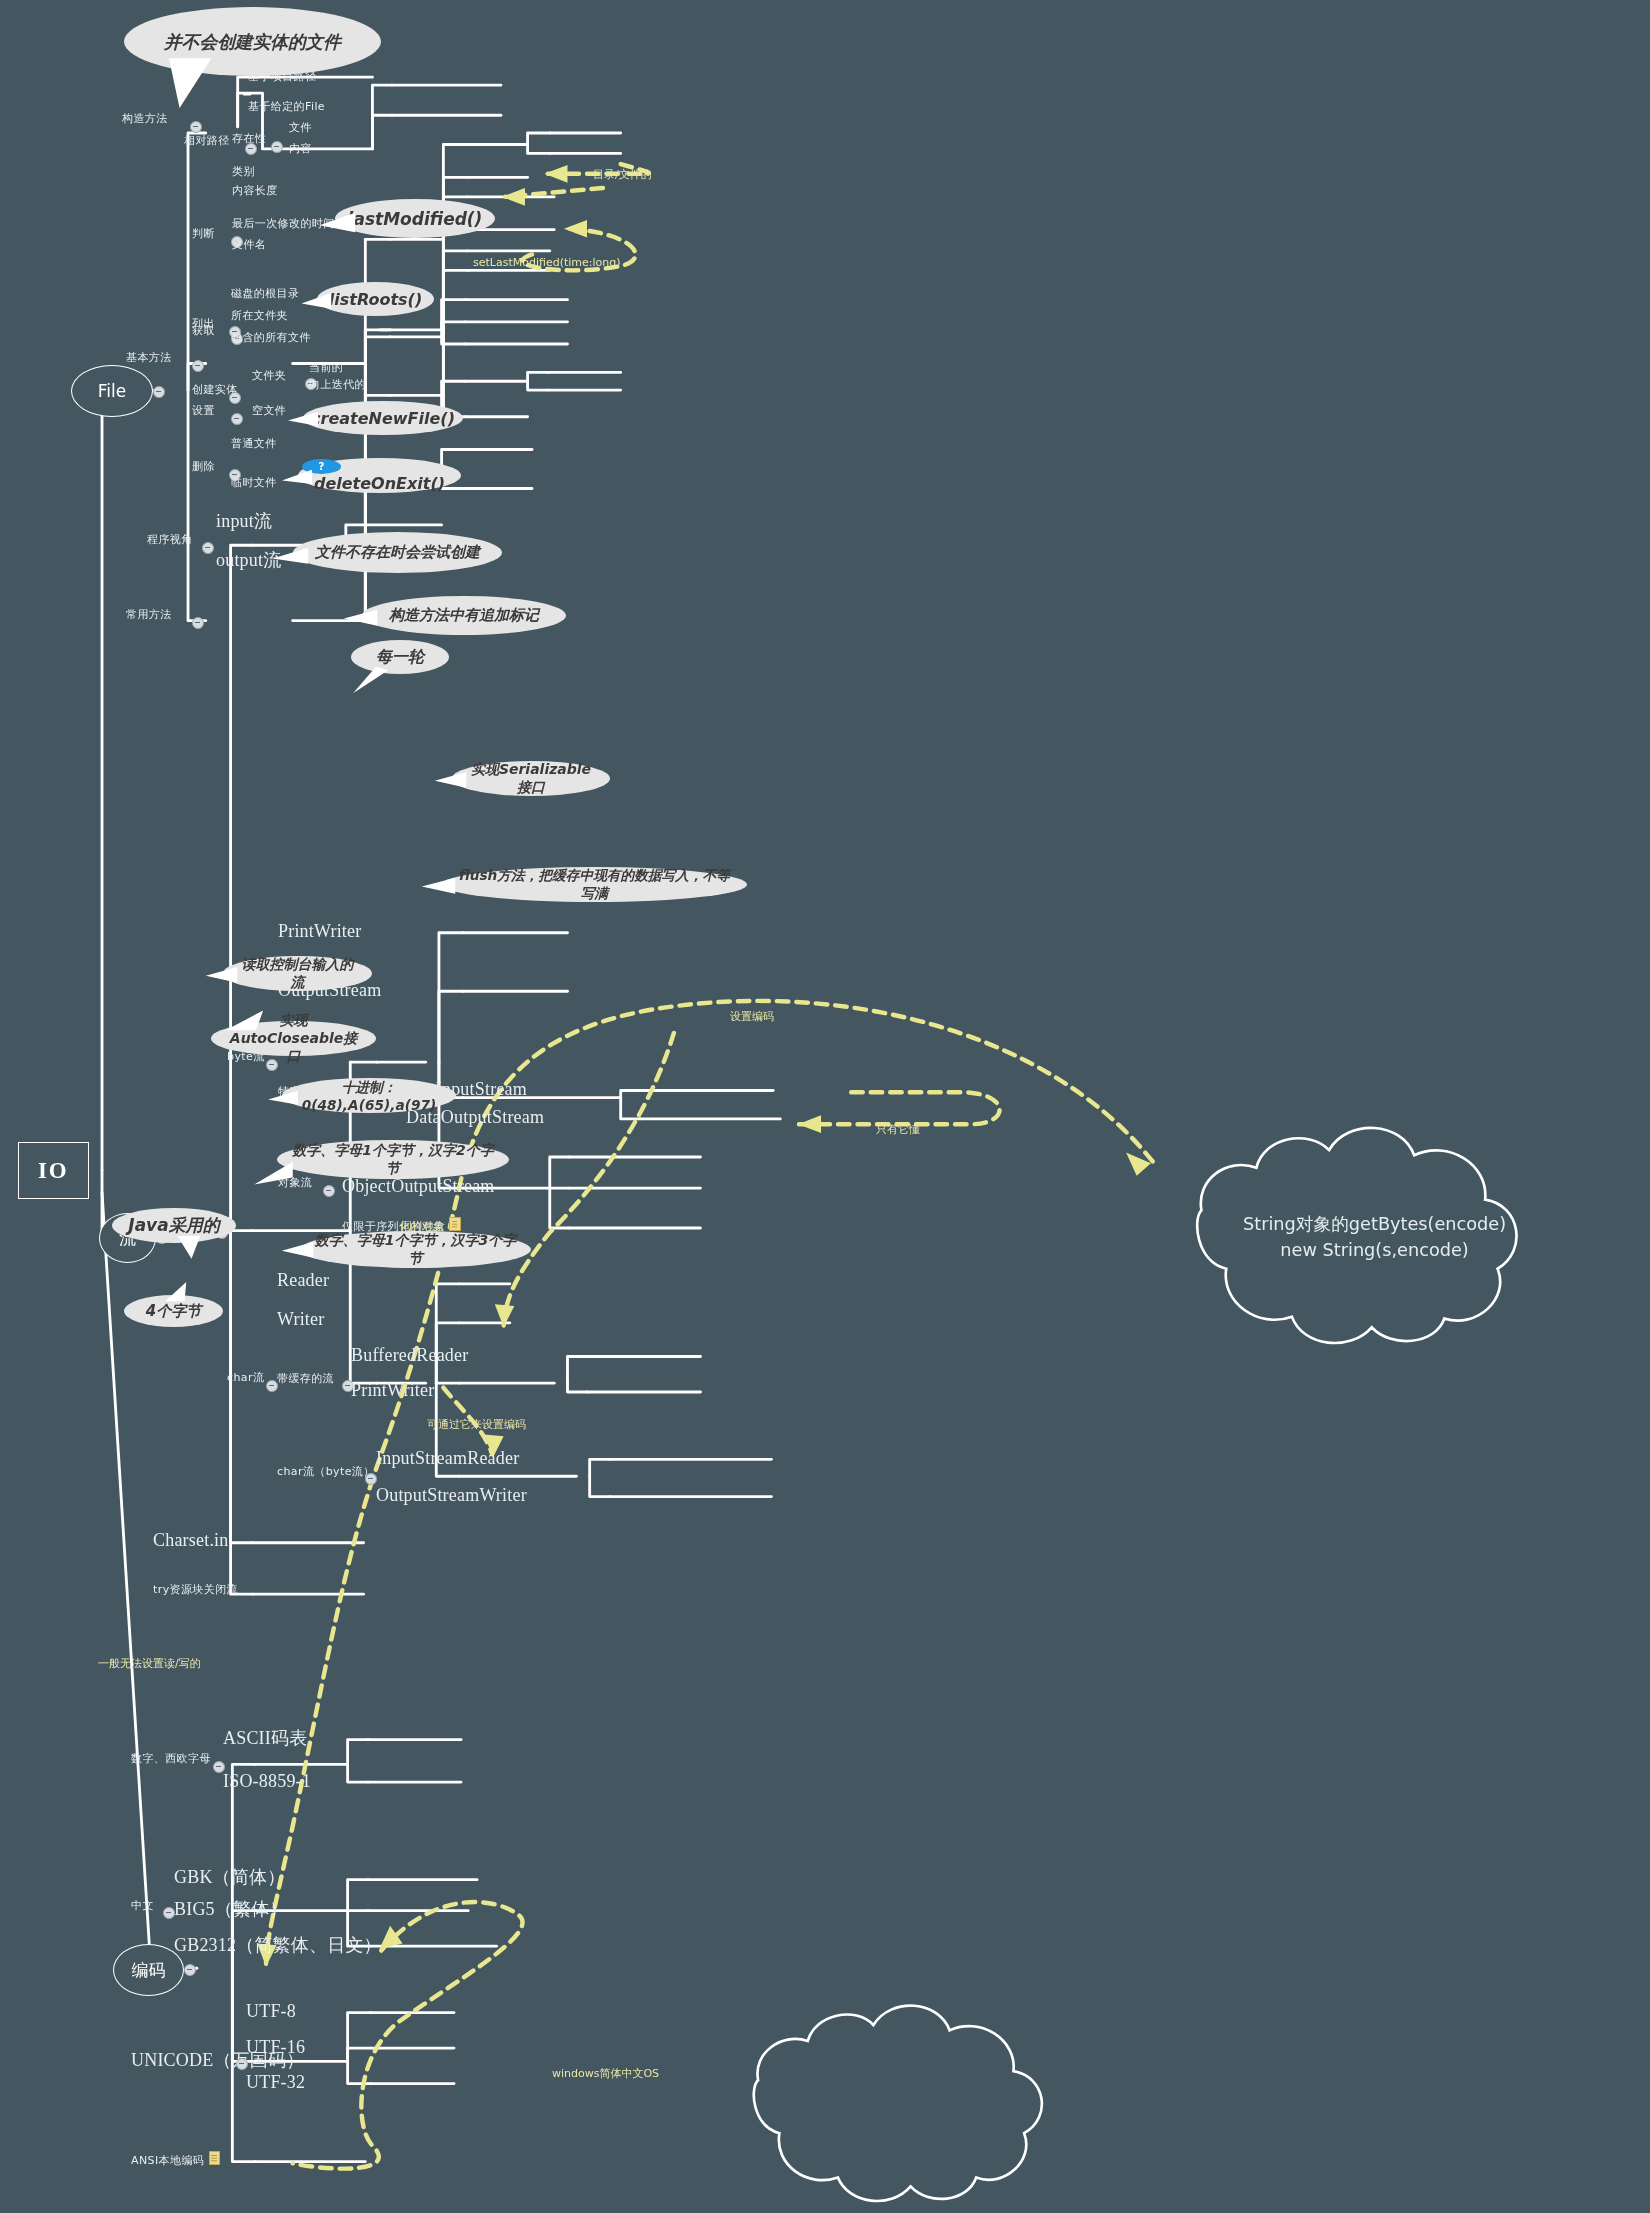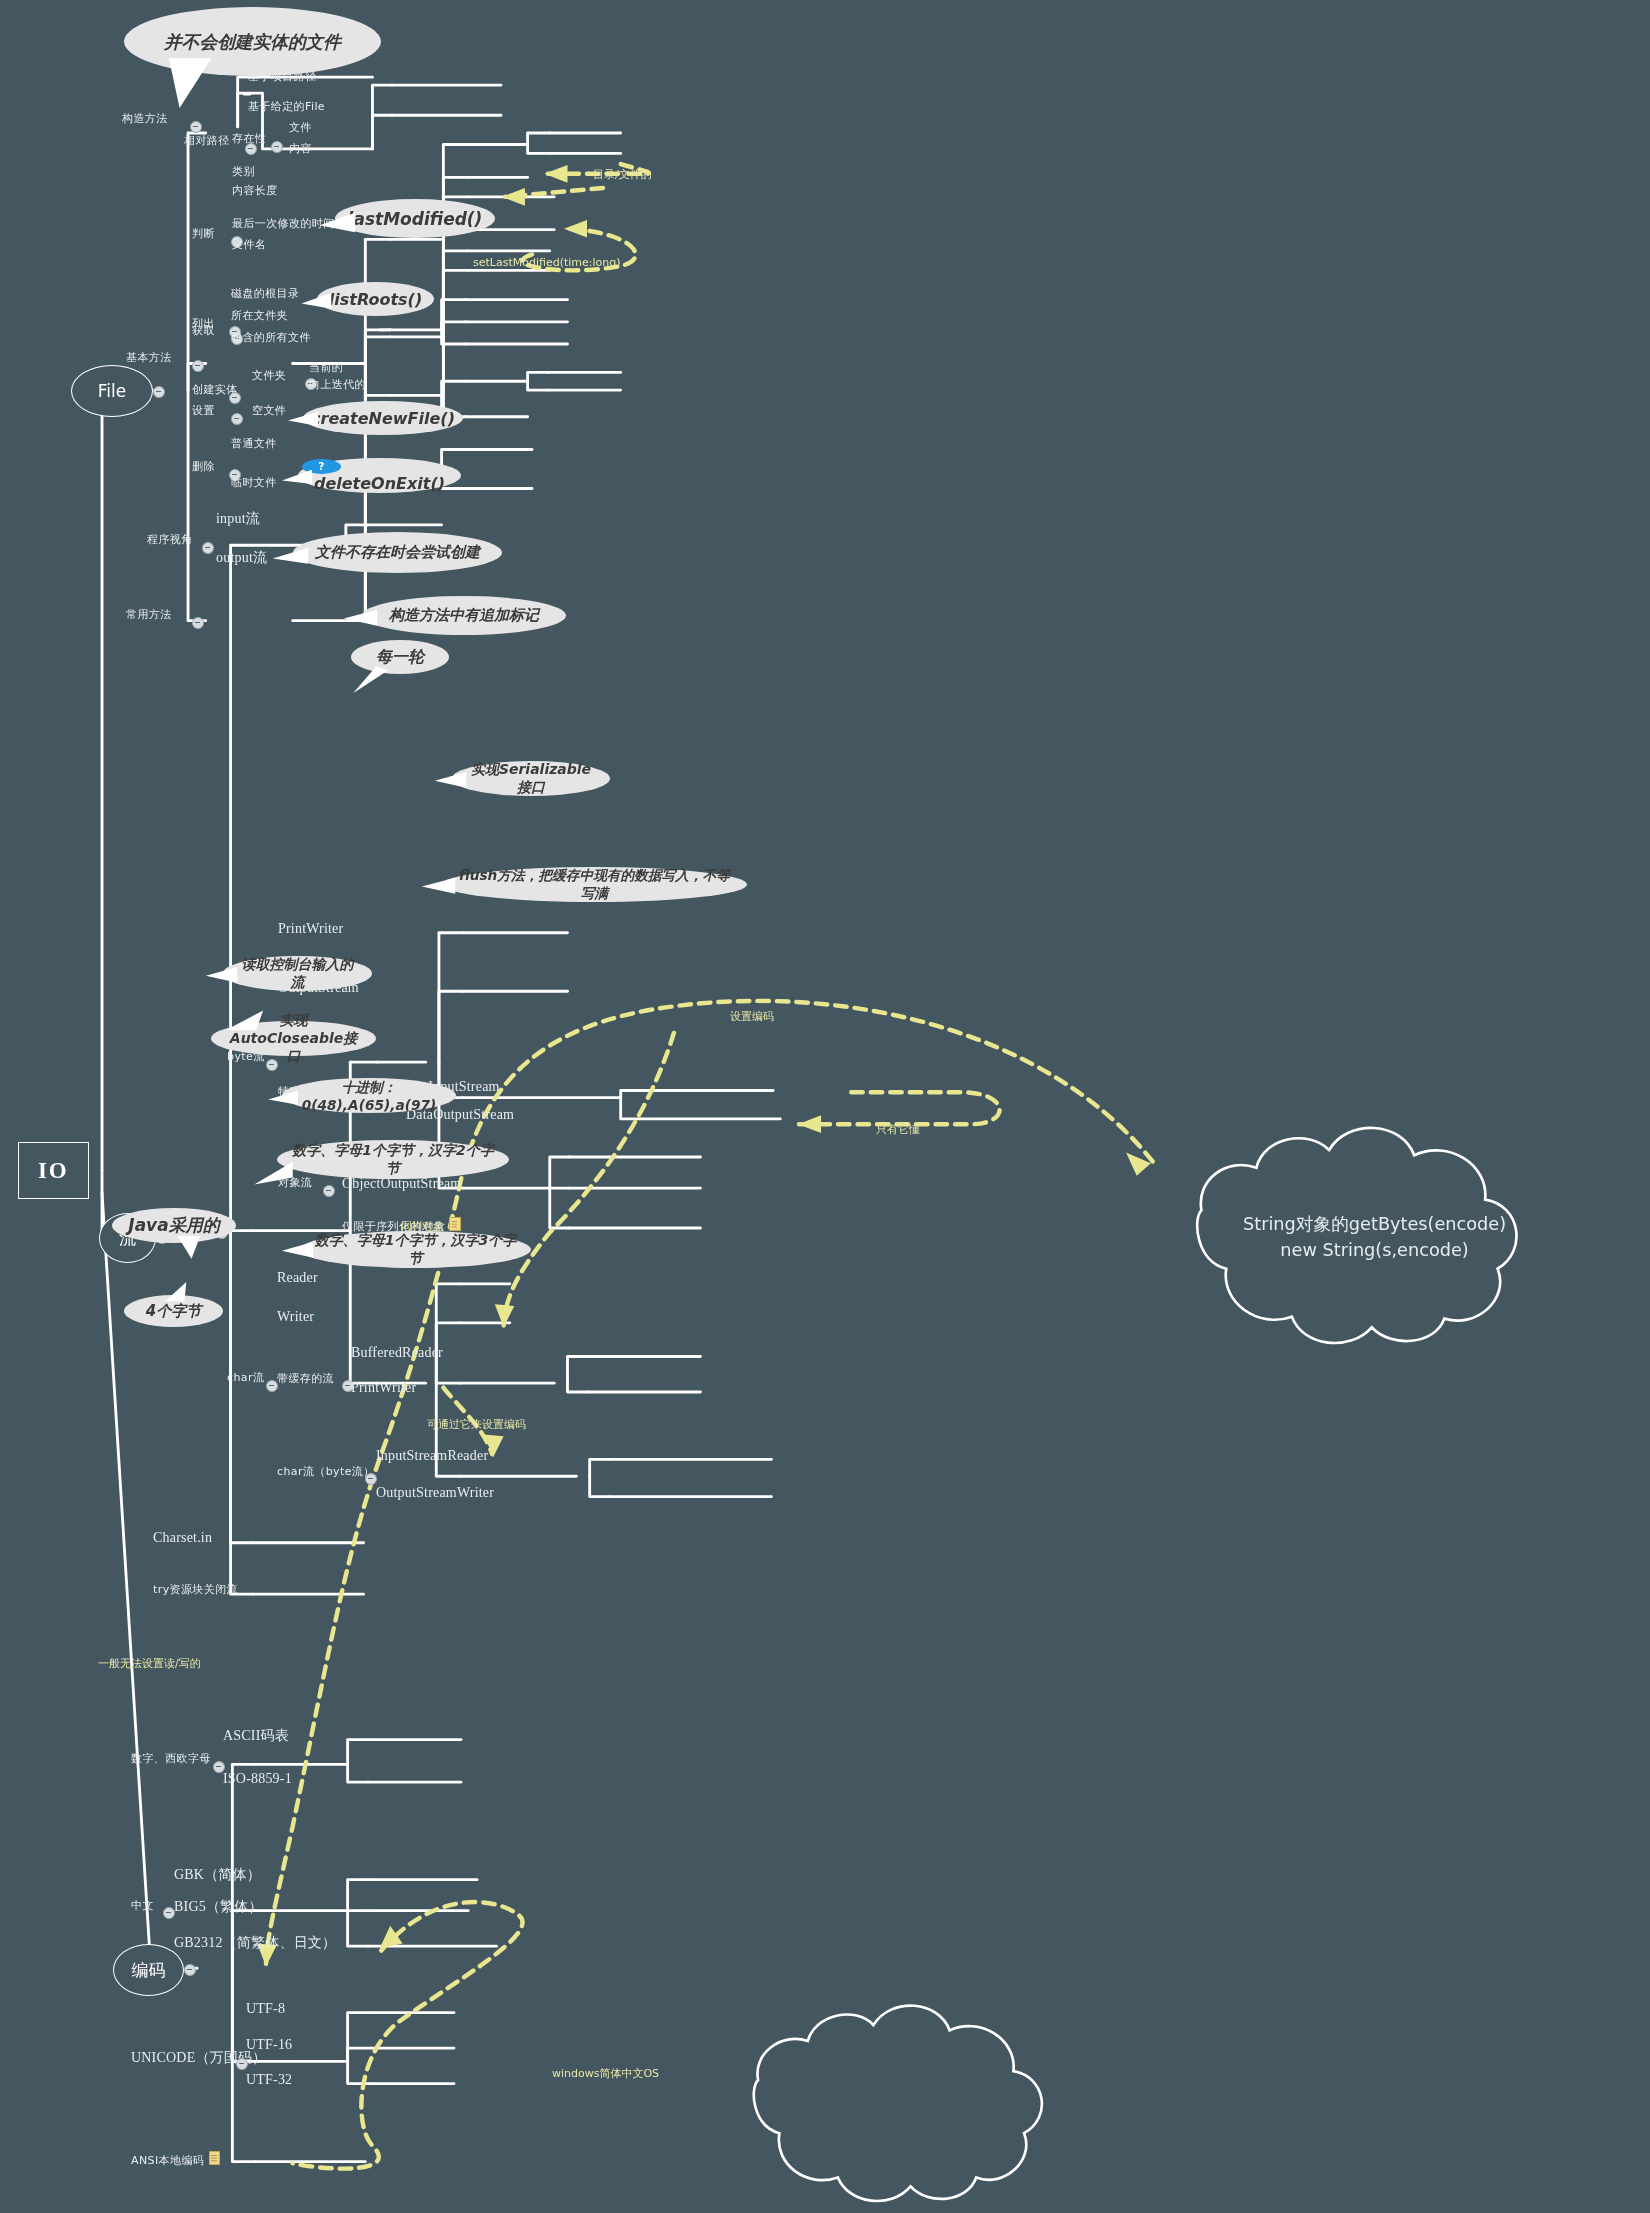--- a/index.html
+++ b/index.html
@@ -5,21 +5,21 @@
   html,body{margin:0;padding:0;background:#44565f;}
   body{width:1651px;height:2213px;position:relative;overflow:hidden;
        font-family:"Liberation Serif","DejaVu Serif",serif;color:#eef2f4;}
   #stage{position:absolute;inset:0;}
   svg#wires{position:absolute;left:0;top:0;width:1651px;height:2213px;pointer-events:none;}
 
   
   .nd{position:absolute;white-space:nowrap;color:#e9eef0;line-height:1;
       font-family:"Liberation Serif","DejaVu Serif",serif;}
   .nd.cn{font-family:"DejaVu Sans","Liberation Sans",sans-serif;font-size:11px;letter-spacing:0.4px;}
-  .nd.en{font-size:14px;letter-spacing:0.2px;}
+  .nd.en{font-size:18px;letter-spacing:0.2px;}
 
   
   .root-box{position:absolute;border:1.8px solid #fff;background:#44565f;color:#fff;
             display:flex;align-items:center;justify-content:center;
             font-weight:bold;font-size:23px;letter-spacing:1.8px;}
   .root-circle{position:absolute;border:1.8px solid #fff;border-radius:50%;
                background:#44565f;color:#fff;display:flex;align-items:center;justify-content:center;
                font-size:17px;font-family:"DejaVu Sans","Liberation Sans",sans-serif;}
 
   

